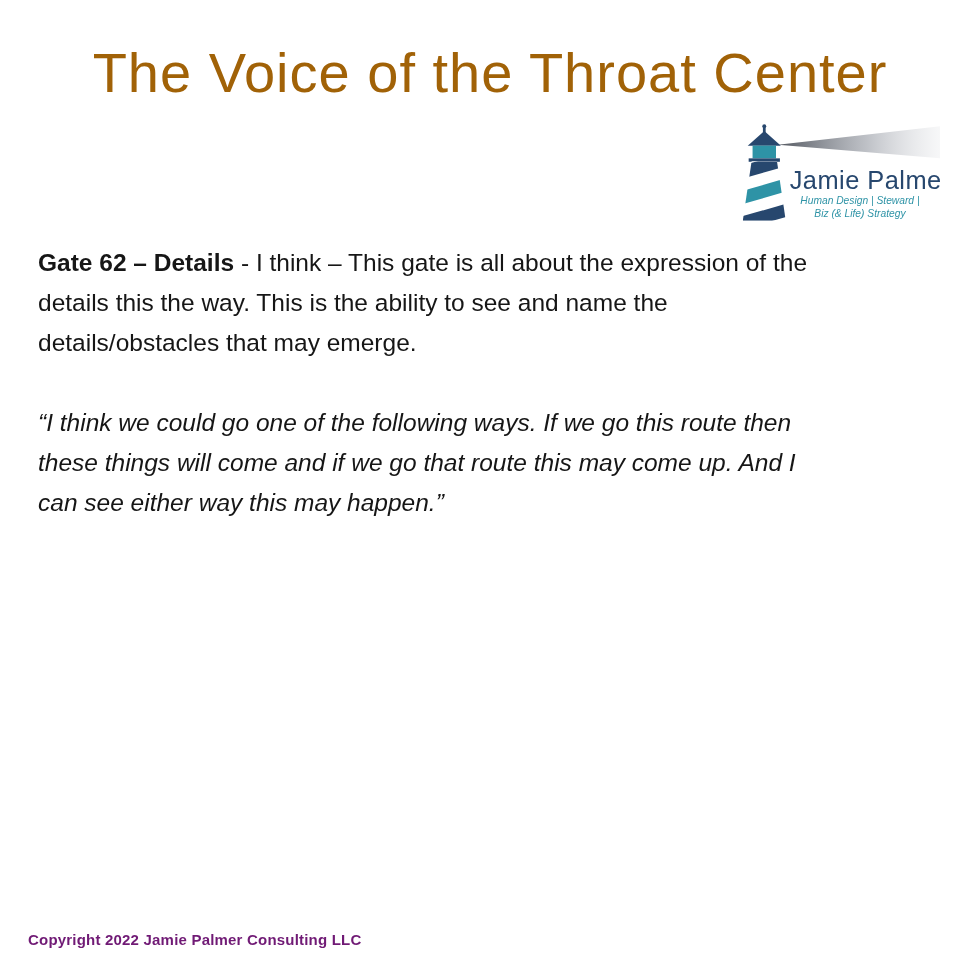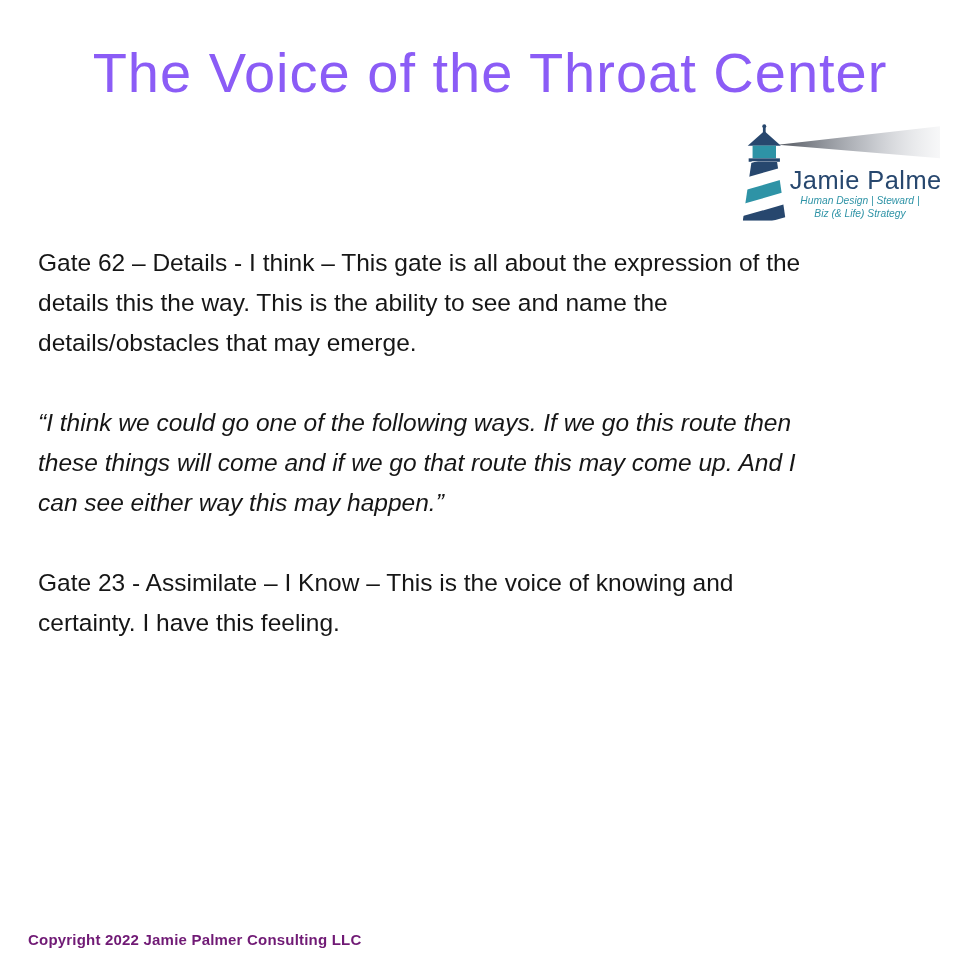--- a/index.html
+++ b/index.html
@@ -11,21 +11,21 @@
     font-family: "Liberation Sans", sans-serif;
     overflow: hidden;
   }
   .page-title {
     position: absolute;
     top: 40px; left: 0; right: 0;
     text-align: center;
     font-size: 56px;
     font-weight: 300;
     letter-spacing: 1px;
-    color: #8b5cf6;
+    color: #a16207;
     white-space: nowrap;
   }
   .logo {
     position: absolute;
     top: 118px; right: 40px;
     width: 205px; height: 110px;
   }
   .logo svg { width: 100%; height: 100%; }
   .logo .logo-name-text {
     font-family: "Liberation Sans", sans-serif;
@@ -42,21 +42,21 @@
   }
   .content {
     position: absolute;
     left: 38px; top: 243px; right: 50px;
     font-size: 24.5px;
     line-height: 40px;
     color: #161616;
   }
   .para { margin-bottom: 40px; }
   .line { display: block; white-space: nowrap; }
-  .para b { font-weight: 400; }
+  .para b { font-weight: 700; }
   .quote { font-style: italic; }
   .footer-copyright {
     position: absolute;
     left: 28px; bottom: 32px;
     font-size: 15px;
     font-weight: 700;
     color: #701a75;
     letter-spacing: 0.2px;
   }
 </style>
@@ -107,21 +107,17 @@
     <span class="line">details this the way. This is the ability to see and name the</span>
     <span class="line">details/obstacles that may emerge.</span>
   </p>
 
   <p class="para quote">
     <span class="line">“I think we could go one of the following ways. If we go this route then</span>
     <span class="line">these things will come and if we go that route this may come up. And I</span>
     <span class="line">can see either way this may happen.”</span>
   </p>
 
-  <p class="para">
-    <span class="line"><b>Gate 23 - Assimilate</b><span> – I Know – This is the voice of knowing and</span></span>
-    <span class="line">certainty. I have this feeling.</span>
-  </p>
 
 
 </div>
 
 <div class="footer-copyright">Copyright 2022 Jamie Palmer Consulting LLC</div>
 
 </body></html>

